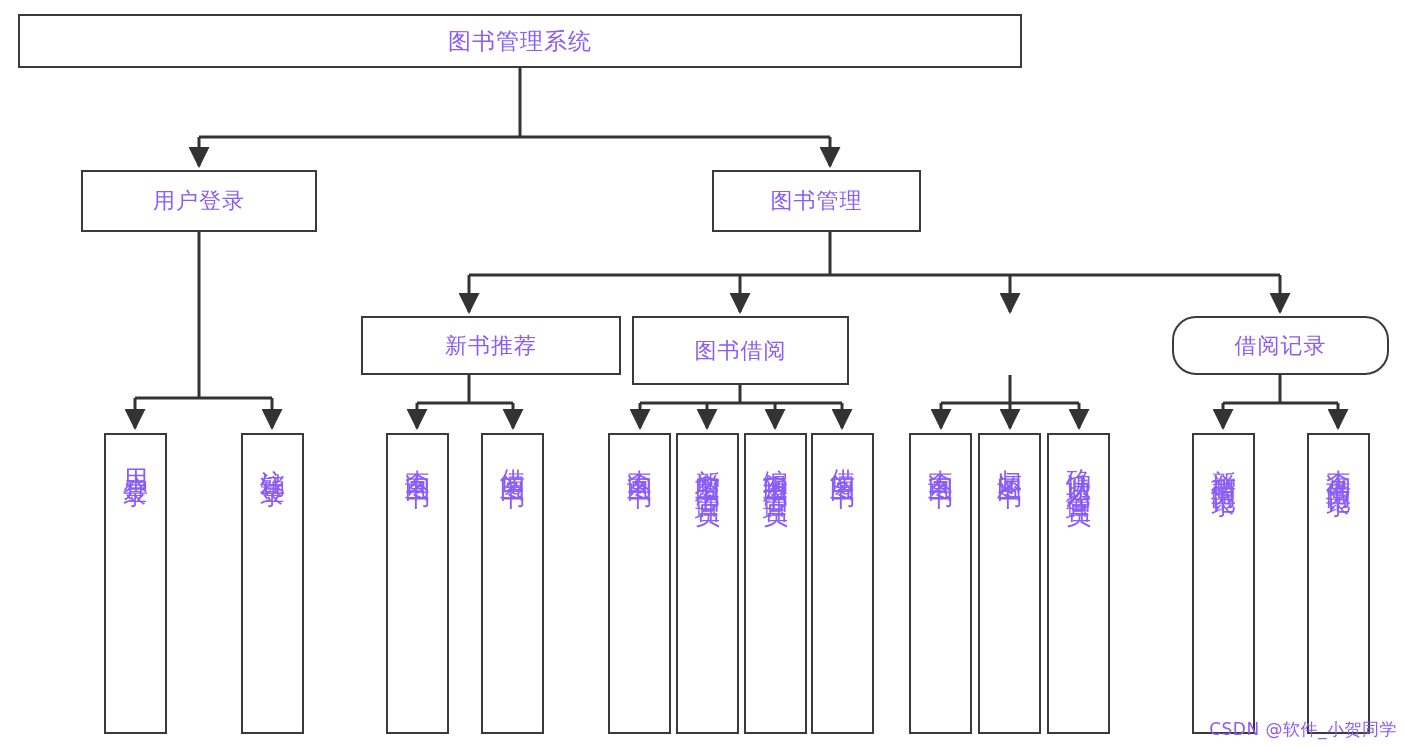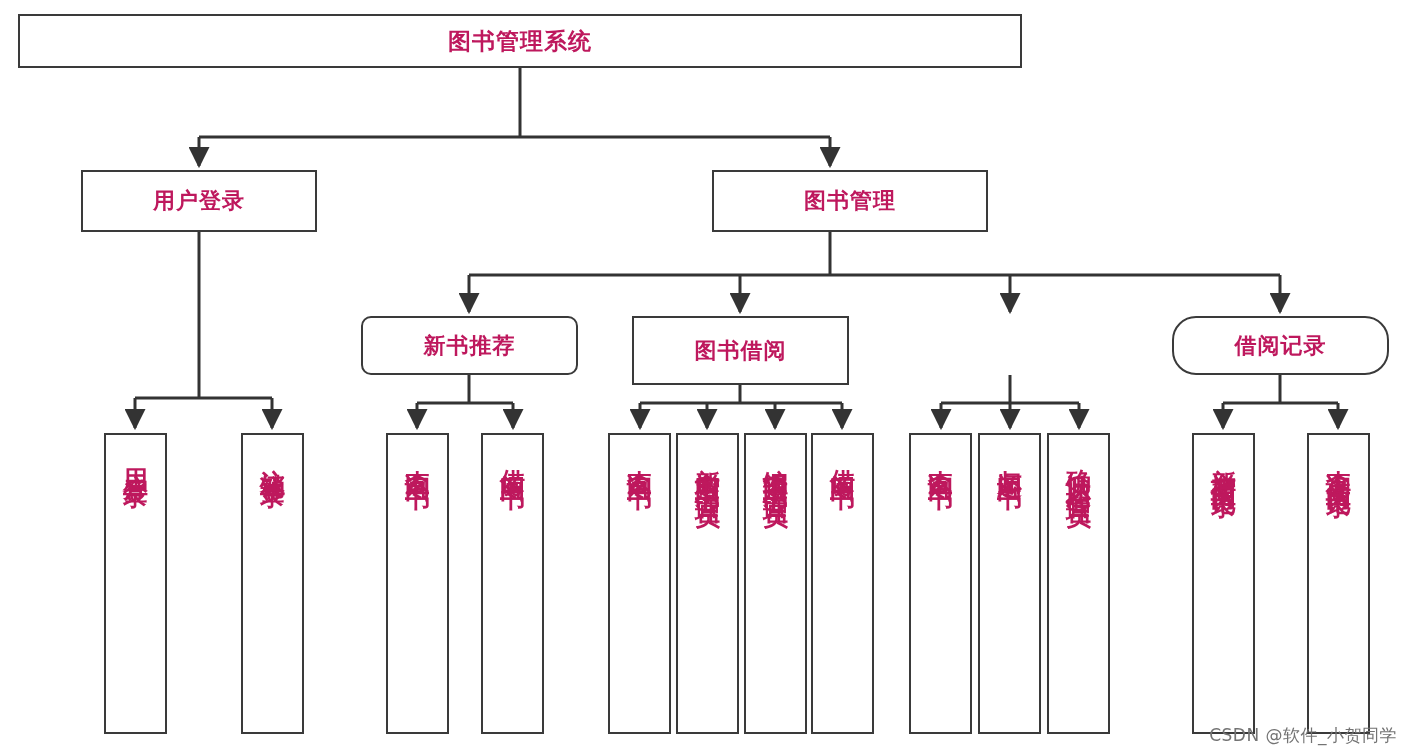--- a/index.html
+++ b/index.html
@@ -31,25 +31,24 @@
     position: absolute;
     box-sizing: border-box;
     background: #ffffff;
     border: 2px solid #3a3a3a;
     display: flex;
     align-items: center;
     justify-content: center;
     z-index: 2;
   }
   .node .label {
-    color: #be185d;
+    color: #8b5cf6;
     letter-spacing: 1px;
     white-space: nowrap;
     line-height: 1.15;
-    font-weight: bold;
   }
   
   .node.root .label {
     font-size: 23px;
   }
   
   .node.mid .label {
     font-size: 22px;
   }
   
@@ -63,23 +62,23 @@
     text-orientation: upright;
     font-size: 25px;
     letter-spacing: 5px;
     line-height: 1;
     max-height: 280px;
   }
   
   #watermark {
     position: absolute;
     right: 8px;
-    bottom: 0;
+    bottom: 6px;
     font-size: 17px;
-    color: #737373;
+    color: #8b5cf6;
     letter-spacing: 0.5px;
     z-index: 3;
     white-space: nowrap;
   }
 </style>
 </head>
 <body>
 
 <div id="canvas">
 
@@ -134,25 +133,25 @@
   </svg>
 
   <div class="node root" style="left:18px; top:14px; width:1004px; height:54px;">
     <span class="label">图书管理系统</span>
   </div>
 
   <div class="node mid" style="left:81px; top:170px; width:236px; height:62px;">
     <span class="label">用户登录</span>
   </div>
 
-  <div class="node mid" style="left:712px; top:170px; width:276px; height:62px;">
+  <div class="node mid" style="left:712px; top:170px; width:209px; height:62px;">
     <span class="label">图书管理</span>
   </div>
 
-  <div class="node mid" style="left:361px; top:316px; width:217px; height:59px;border-radius:10px;">
+  <div class="node mid" style="left:361px; top:316px; width:260px; height:59px;">
     <span class="label">新书推荐</span>
   </div>
 
   <div class="node mid" style="left:632px; top:316px; width:217px; height:69px;">
     <span class="label">图书借阅</span>
   </div>
 
 
   <div class="node mid" style="left:1172px; top:316px; width:217px; height:59px;border-radius:24px;">
     <span class="label">借阅记录</span>

